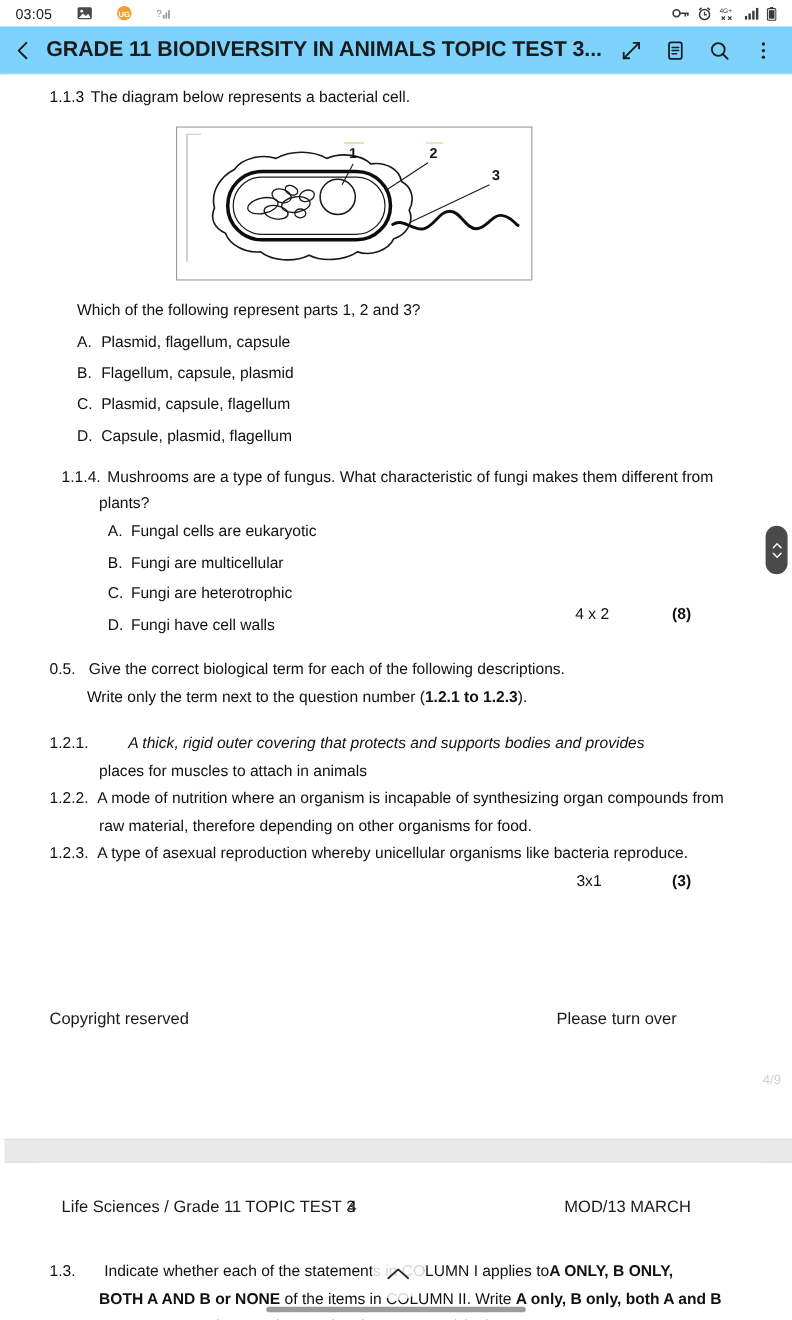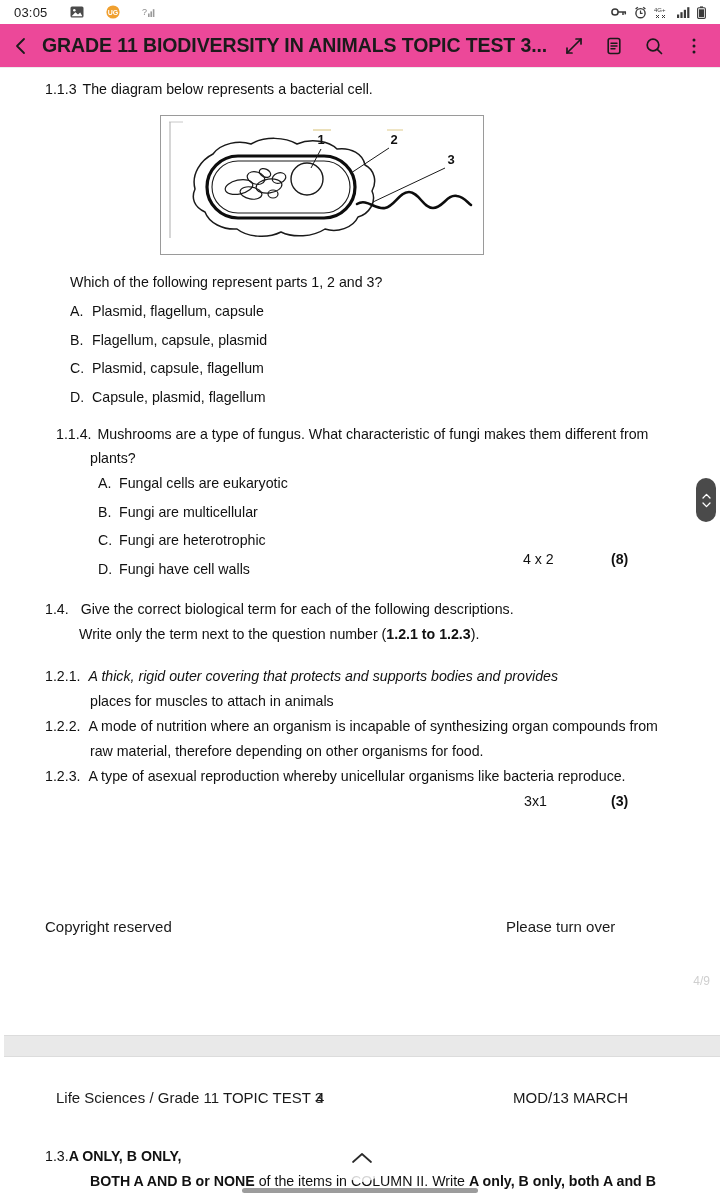--- a/index.html
+++ b/index.html
@@ -18,21 +18,21 @@
     padding: 0 14px; background: #ffffff;
   }
   .sb-left { display: flex; align-items: center; gap: 22px; }
   .sb-right { display: flex; align-items: center; gap: 7px; }
   .sb-time { font-size: 13px; color: #202020; letter-spacing: .2px; }
   .sb-ico { display:inline-flex; align-items:center; justify-content:center; }
 
   
   .toolbar {
     position: absolute; top: 24px; left: 0; width: 720px; height: 44px;
-    display: flex; align-items: center; background: #ec4899;
+    display: flex; align-items: center; background: #7dd3fc;
     border-bottom: 1px solid #ececec;
   }
   .tb-back { width: 42px; display:flex; align-items:center; justify-content:center; }
   .tb-title {
     flex: 1 1 auto; font-size: 19.5px; font-weight: 700; color: #1b1b1b;
     white-space: nowrap; overflow: hidden; text-overflow: clip;
     letter-spacing: -0.1px; padding-right: 6px;
   }
   .tb-actions { display:flex; align-items:center; gap: 0px; padding-right: 6px; }
   .tb-btn { width: 40px; height: 44px; display:flex; align-items:center; justify-content:center; }
@@ -294,28 +294,28 @@
         </div>
         <div class="row q-text opt">
           <span style="width:21px;">D.</span>
           <span>Fungi have cell walls</span>
         </div>
       </div>
       <div class="q-text" style="position:absolute; left:519px; top:482px;">4 x 2</div>
       <div class="q-text bold" style="position:absolute; left:607px; top:482px;">(8)</div>
 
       <div class="row q-text" style="position:absolute; left:41px; top:532px;">
-        <span class="num">1.4.</span>
+        <span class="num">0.5.</span>
         <span style="margin-left:12px;">Give the correct biological term for each of the following descriptions.</span>
       </div>
       <div class="q-text" style="position:absolute; left:75px; top:557px;">
         <span>Write only the term next to the question number (</span><span class="bold">1.2.1 to 1.2.3</span><span>).</span>
       </div>
 
-      <div class="row q-text" style="position:absolute; left:41px; top:599px;">
+      <div class="row q-text" style="position:absolute; left:41px; top:599px;gap:28px;">
         <span class="num">1.2.1.</span>
         <span style="margin-left:8px;font-style:italic;">A thick, rigid outer covering that protects and supports bodies and provides</span>
       </div>
       <div class="q-text" style="position:absolute; left:86px; top:624px;">places for muscles to attach in animals</div>
 
       <div class="row q-text" style="position:absolute; left:41px; top:649px;">
         <span class="num">1.2.2.</span>
         <span style="margin-left:8px;">A mode of nutrition where an organism is incapable of synthesizing organ compounds from</span>
       </div>
       <div class="q-text" style="position:absolute; left:86px; top:674px;">raw material, therefore depending on other organisms for food.</div>
@@ -336,20 +336,21 @@
 
     <div class="page-gap"></div>
 
     <div class="page" style="height:160px;border-radius:31px;">
       <div class="footer-note" style="position:absolute; left:52px; top:32px;">Life Sciences / Grade 11 TOPIC TEST 3</div>
       <div class="footer-note" style="position:absolute; left:312px; top:32px;">4</div>
       <div class="footer-note" style="position:absolute; left:509px; top:32px;">MOD/13 MARCH</div>
 
       <div class="row q-text" style="position:absolute; left:41px; top:90px; width:650px;">
         <span class="num">1.3.</span>
+        <span style="margin-left:26px;">Indicate whether each of the statements in COLUMN I applies to </span>
           <span class="bold">A ONLY, B ONLY,</span>
       </div>
       <div class="q-text" style="position:absolute; left:86px; top:115px; width:600px;">
         <span class="bold">BOTH A AND B or NONE</span><span> of the items in COLUMN II. Write </span><span class="bold">A only, B only, both A and B</span>
       </div>
       <div class="q-text" style="position:absolute; left:86px; top:140px; width:600px;">
         <span class="bold">or none</span><span> next to the question number (1.3.1 to 1.3.2) in the ANSWER BOOK.</span>
       </div>
     </div>
   </div>

